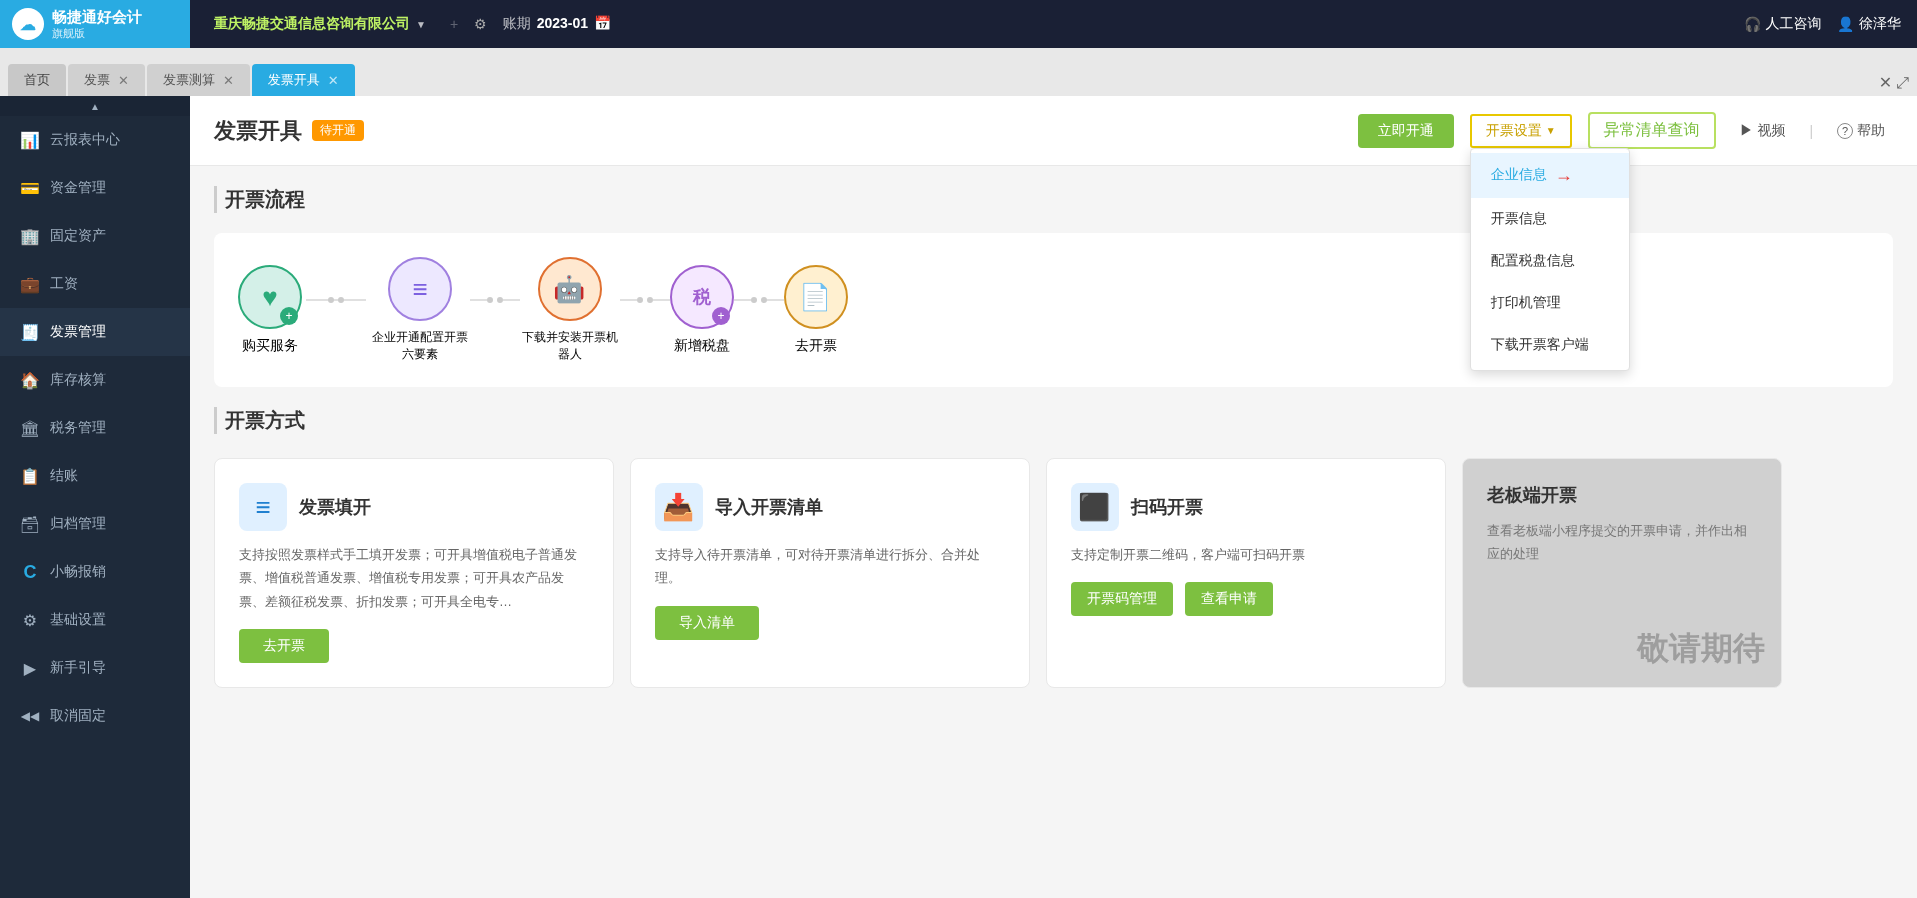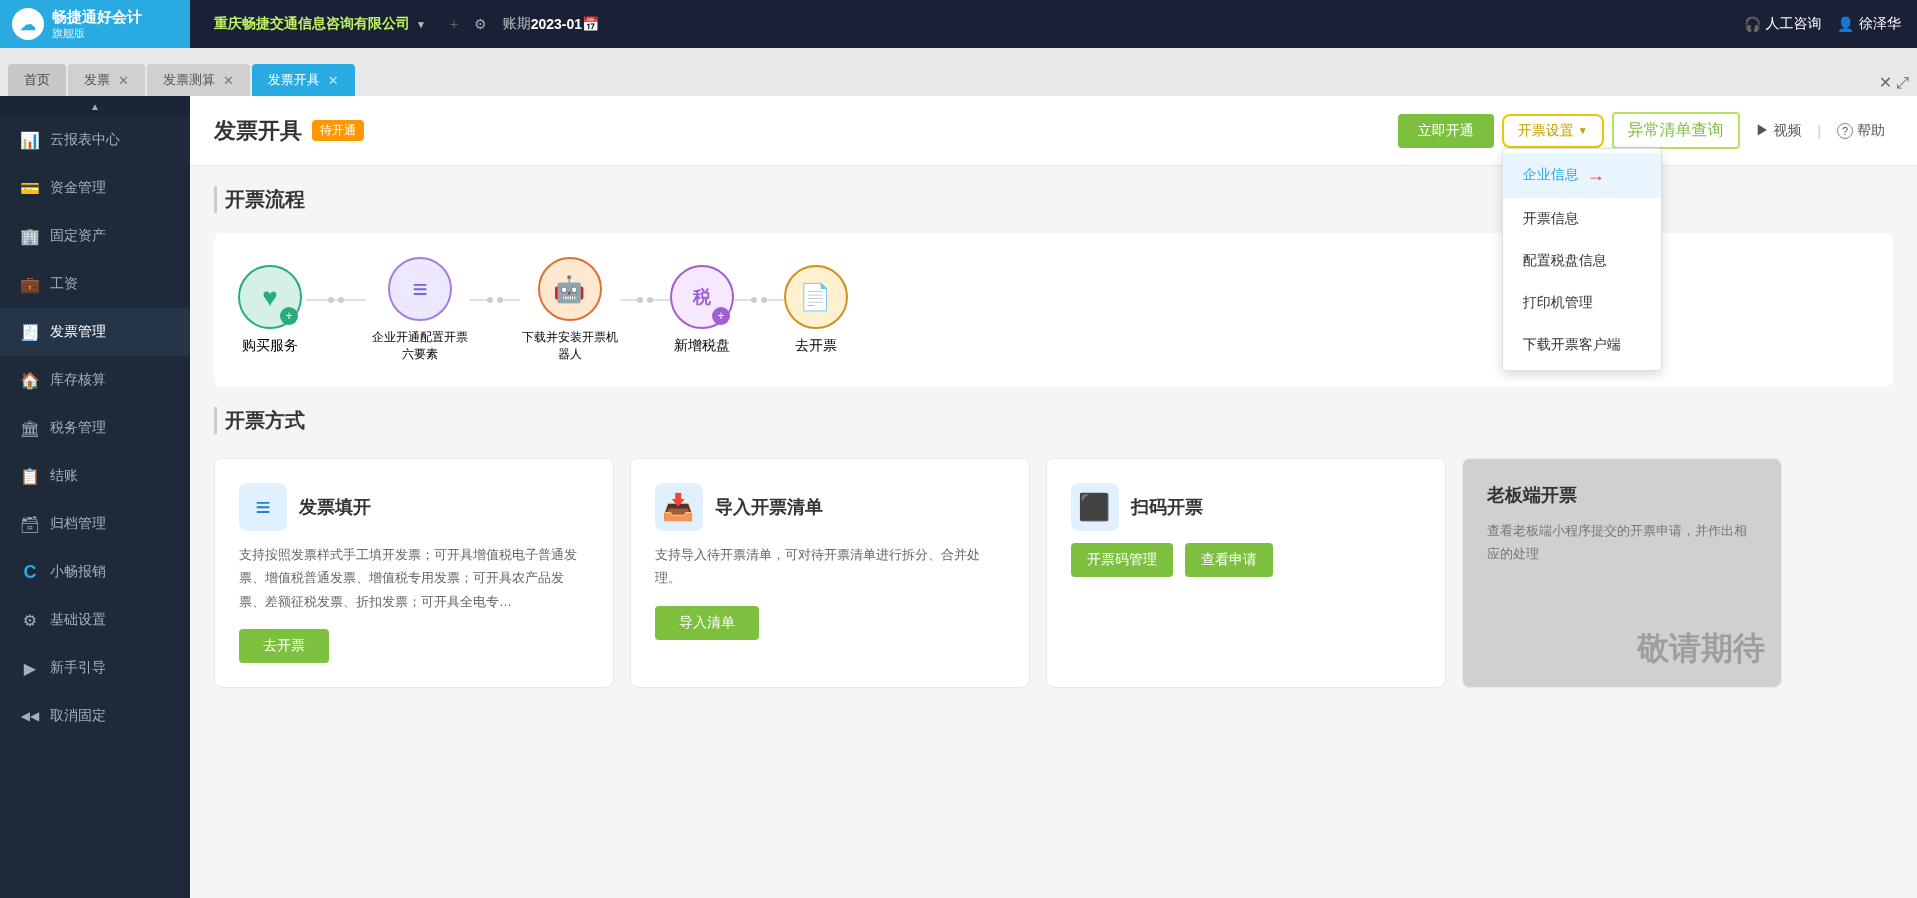--- a/index.html
+++ b/index.html
@@ -26,21 +26,21 @@
       color: #29abe2; font-size: 16px; font-weight: bold;
     }
     .logo-text { color: white; font-size: 15px; font-weight: bold; line-height: 1.2; }
     .logo-sub { color: rgba(255,255,255,0.8); font-size: 11px; }
     .company-selector {
       display: flex; align-items: center; gap: 6px;
       color: white; cursor: pointer; padding: 4px 8px;
     }
     .company-name { color: #bef264; font-size: 14px; font-weight: bold; }
     .top-bar-divider { color: rgba(255,255,255,0.3); }
-    .period-area { display: flex; align-items: center; color: white; }
+    .period-area { display: flex; gap: 6px; color: white; }
     .period-label { color: rgba(255,255,255,0.7); }
     .period-value { color: white; font-weight: bold; }
     .top-bar-right { margin-left: auto; display: flex; align-items: center; gap: 16px; color: white; }
     .top-bar-right span { cursor: pointer; display: flex; align-items: center; gap: 4px; }
 
     
     .tab-bar {
       height: 48px; background: #e8e8e8;
       display: flex; align-items: flex-end;
       padding: 0 8px; flex-shrink: 0;
@@ -82,28 +82,28 @@
       background: white; padding: 16px 24px;
       display: flex; align-items: center; justify-content: space-between;
       border-bottom: 1px solid #e8e8e8;
     }
     .page-title-area { display: flex; align-items: center; gap: 10px; }
     .page-title { font-size: 22px; font-weight: bold; color: #333; }
     .badge-pending {
       background: #ff9800; color: white; padding: 2px 8px;
       border-radius: 4px; font-size: 12px;
     }
-    .header-actions { display: flex; align-items: center; gap: 8px; }
+    .header-actions { display: flex; align-items: center; gap: 16px; }
     .btn-green {
       background: #7dc040; color: white; border: none;
       padding: 8px 20px; border-radius: 4px; cursor: pointer; font-size: 14px;
     }
     .btn-outline-yellow {
       background: white; color: #c8a000; border: 2px solid #e8c800;
-      padding: 6px 14px; border-radius: 8px; cursor: pointer; font-size: 14px;
+      padding: 6px 14px; border-radius: 3px; cursor: pointer; font-size: 14px;
       display: flex; align-items: center; gap: 4px;
     }
     .btn-outline-green {
       background: white; color: #7dc040; border: 2px solid #b8e060;
       padding: 6px 14px; border-radius: 4px; cursor: pointer; font-size: 16px;
     }
     .btn-text { color: #555; background: none; border: none; cursor: pointer; font-size: 14px; padding: 6px 8px; }
 
     
     .dropdown-container { position: relative; }
@@ -434,20 +434,21 @@
           <button class="method-btn">导入清单</button>
         </div>
 
         <div class="method-card">
           <div class="method-header">
             <div class="method-icon" style="background:#e0f0ff;color:#2080d0;font-size:26px;">
               ⬛
             </div>
             <span class="method-title">扫码开票</span>
           </div>
+          <p class="method-desc">支持定制开票二维码，客户端可扫码开票</p>
           <button class="method-btn-secondary">开票码管理</button>
           <button class="method-btn-secondary">查看申请</button>
         </div>
 
         <div class="method-card grayed" style="position:relative;overflow:hidden;">
           <div class="method-header">
             <span class="method-title">老板端开票</span>
           </div>
           <p class="method-desc" style="color:#777;">查看老板端小程序提交的开票申请，并作出相应的处理</p>
           <div style="position:absolute;bottom:16px;right:16px;font-size:32px;font-weight:bold;color:#555;opacity:0.4;">敬请期待</div>

